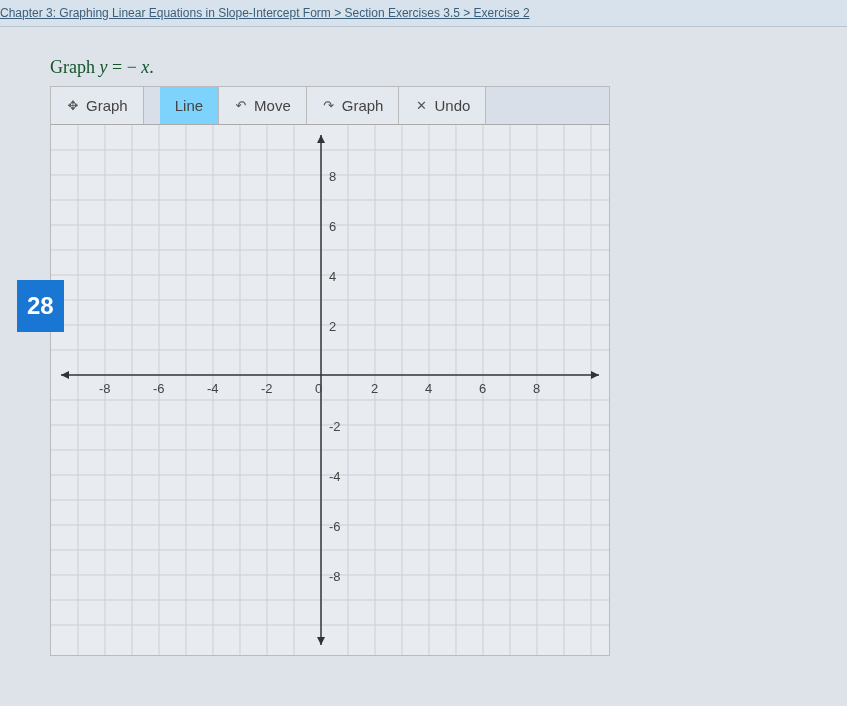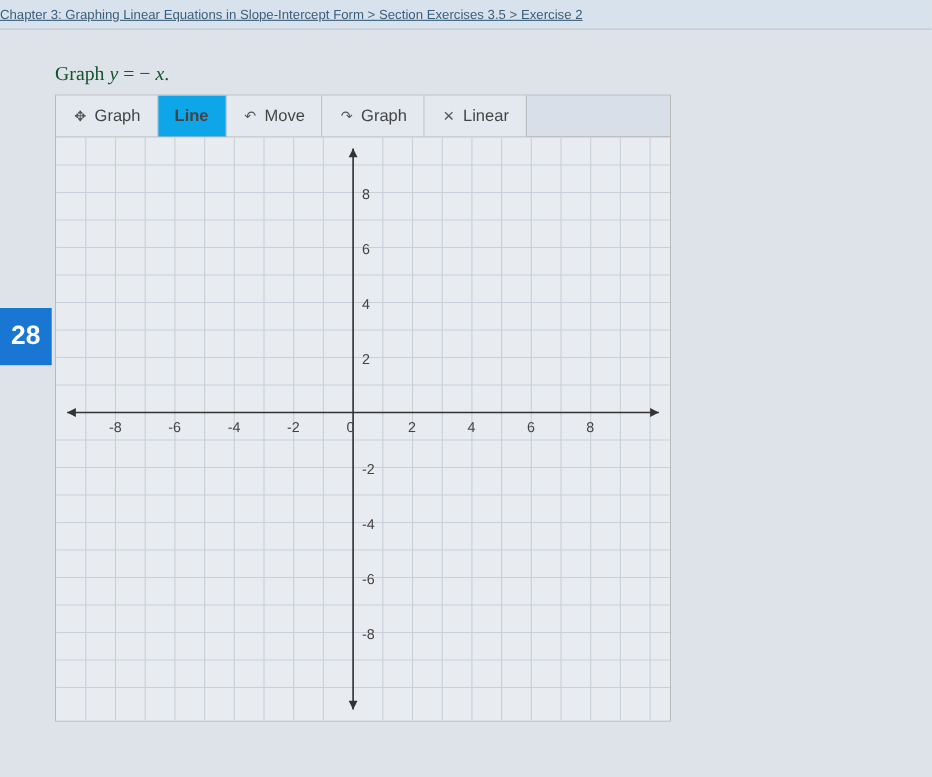--- a/index.html
+++ b/index.html
@@ -15,21 +15,21 @@
       background: #d8e2ec;
       padding: 6px 0 6px 0;
       font-size: 12px;
       color: #3b5f7a;
       border-bottom: 1px solid #b8c5d0;
       white-space: nowrap;
       text-decoration: underline;
     }
     .problem-badge {
       position: absolute;
-      left: 0;
+      left: 17px;
       top: 280px;
       background: #1976d2;
       color: white;
       font-size: 24px;
       font-weight: bold;
       padding: 12px 10px;
       z-index: 10;
     }
     .content {
       padding: 30px 0 0 50px;
@@ -57,22 +57,23 @@
       align-items: center;
       gap: 6px;
       padding: 10px 15px;
       font-size: 15px;
       color: #444;
       cursor: pointer;
       border-right: 1px solid #bbb;
       background: #e4e9f0;
     }
     .toolbar-btn.active {
-      background: #0ea5e9;
-      font-weight: 700;
+      background: #7dd3fc;
+      font-weight: 400;
+      margin-left: 16px;
     }
     .icon {
       width: 14px;
       height: 14px;
       display: inline-flex;
       align-items: center;
       justify-content: center;
       font-size: 13px;
       color: #555;
     }
@@ -121,21 +122,21 @@
       <div class="toolbar-btn">
         <span class="icon">↶</span>
         <span>Move</span>
       </div>
       <div class="toolbar-btn">
         <span class="icon">↷</span>
         <span>Graph</span>
       </div>
       <div class="toolbar-btn">
         <span class="icon">✕</span>
-        <span>Linear</span>
+        <span>Undo</span>
       </div>
     </div>
 
     <div class="graph-area">
       <svg class="grid-svg" viewBox="0 0 558 530">
 
         <g stroke="#c8cfd8" stroke-width="1">
           <line x1="27" y1="0" x2="27" y2="530"></line>
           <line x1="54" y1="0" x2="54" y2="530"></line>
           <line x1="81" y1="0" x2="81" y2="530"></line>

